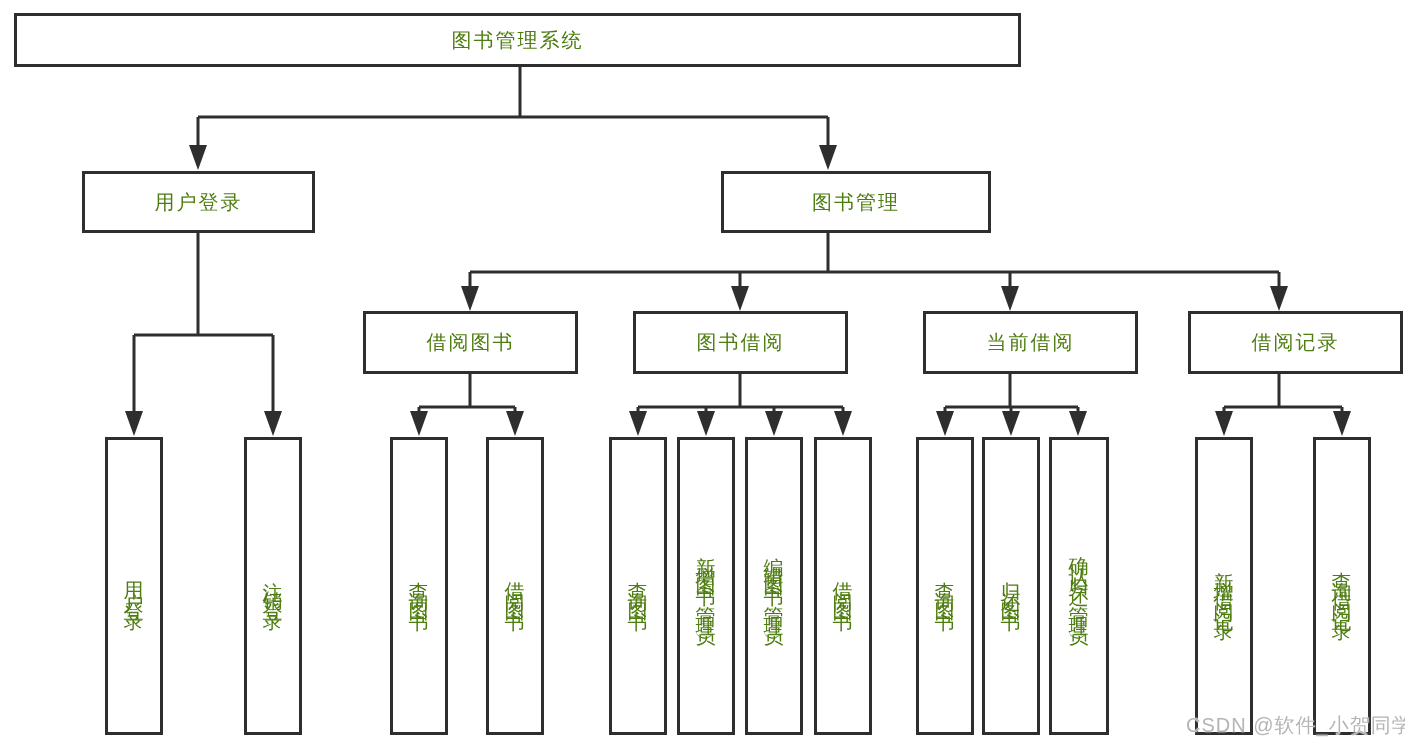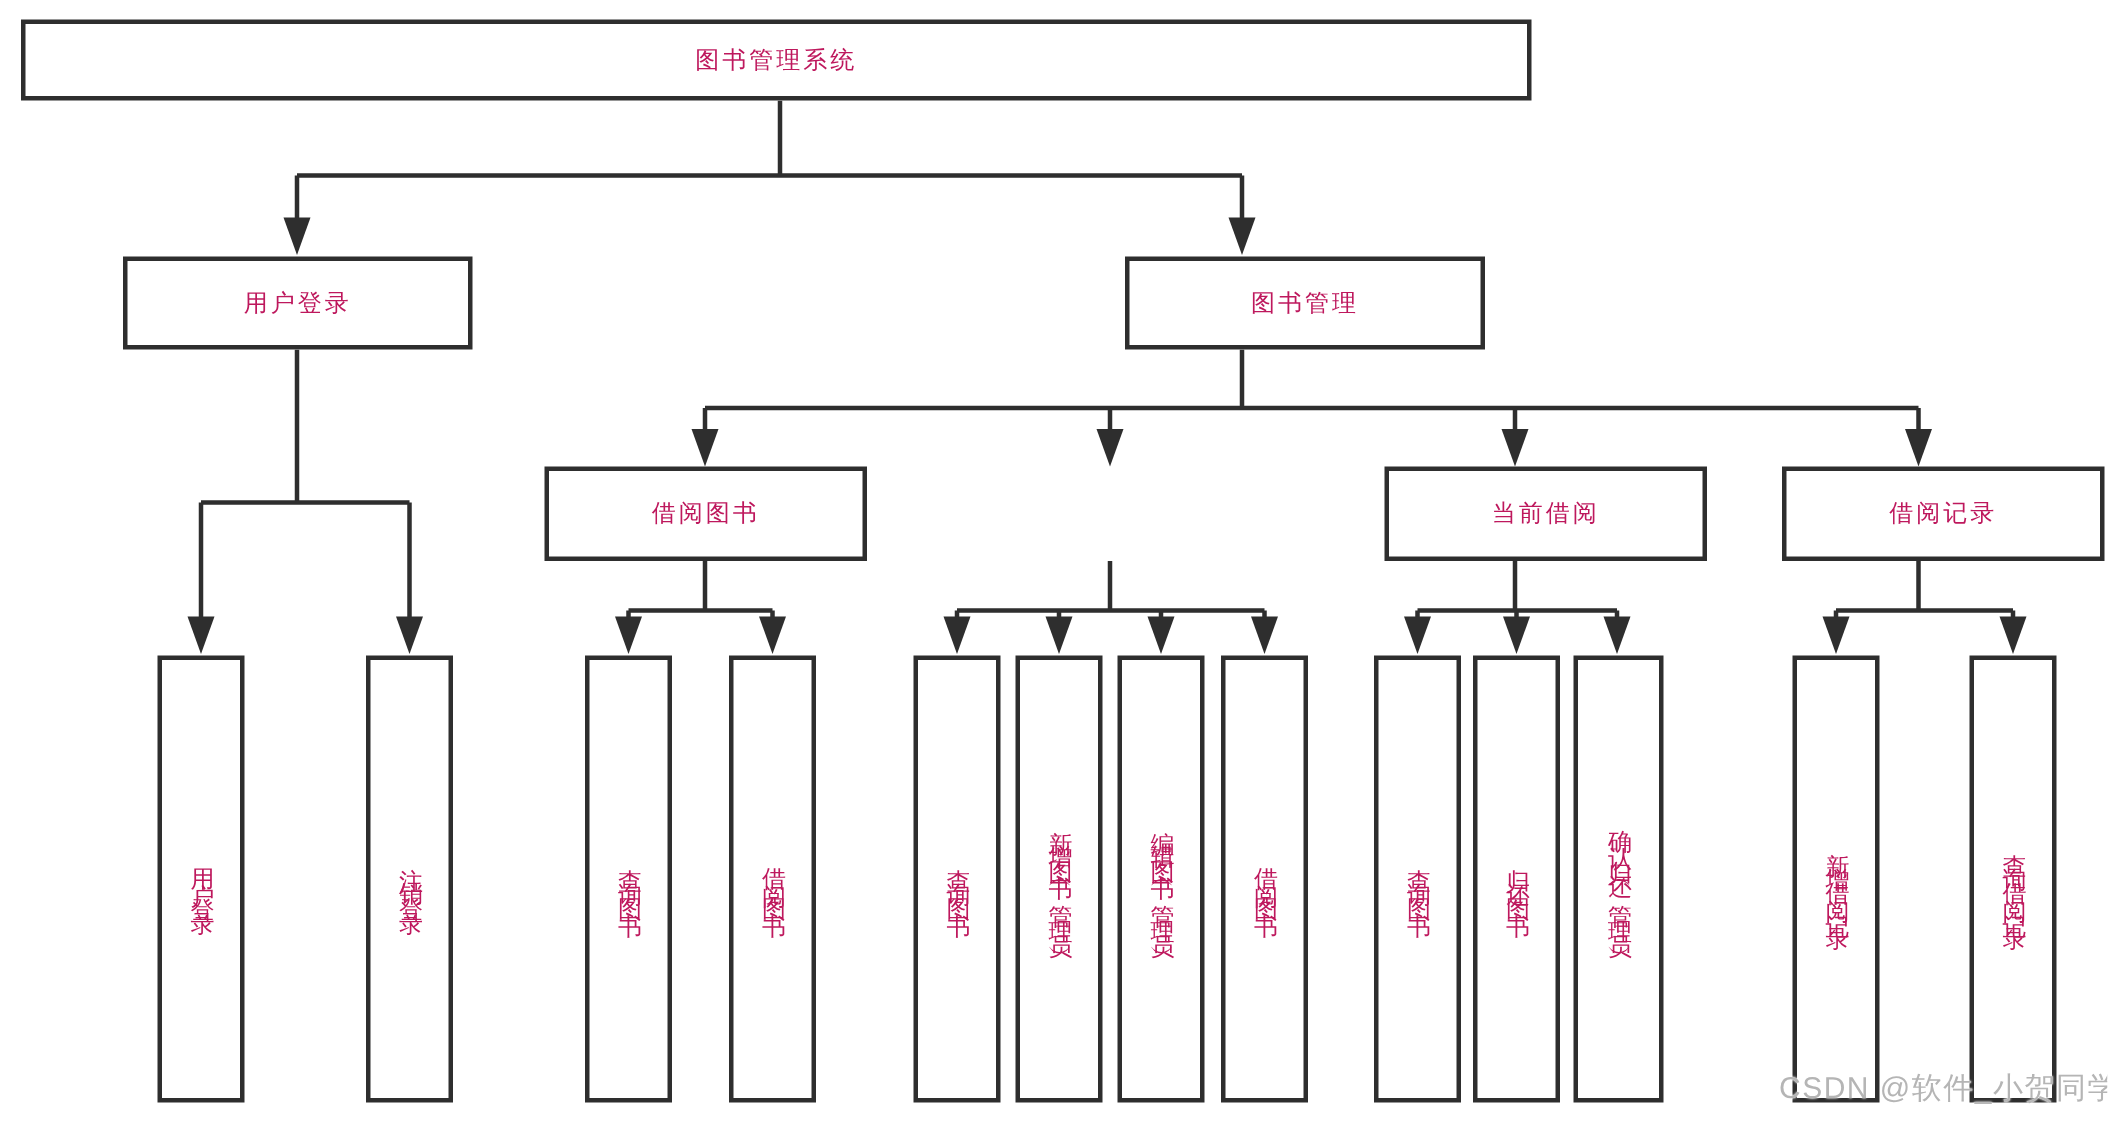--- a/index.html
+++ b/index.html
@@ -22,22 +22,22 @@
     z-index: 1;
   }
   .node {
     position: absolute;
     box-sizing: border-box;
     background: #ffffff;
     border: 3px solid #2e2e2e;
     display: flex;
     align-items: center;
     justify-content: center;
-    color: #be185d;
-    font-size: 16px;
+    color: #4d7c0f;
+    font-size: 20px;
     letter-spacing: 2px;
     z-index: 2;
     white-space: nowrap;
   }
   .vnode {
     letter-spacing: 0;
   }
   .vnode .vtext {
     writing-mode: vertical-rl;
     text-orientation: mixed;
@@ -92,23 +92,24 @@
         <polygon points="1002,411 1020,411 1011,436"></polygon>
         <polygon points="1069,411 1087,411 1078,436"></polygon>
         <polygon points="1215,411 1233,411 1224,436"></polygon>
         <polygon points="1333,411 1351,411 1342,436"></polygon>
       </g>
   </svg>
 
   <div class="node" style="left:14px; top:13px; width:1007px; height:54px;">图书管理系统</div>
 
   <div class="node" style="left:82px; top:171px; width:233px; height:62px;">用户登录</div>
-  <div class="node" style="left:750px; top:171px; width:240px; height:62px;">图书管理</div>
+  <div class="node" style="left:721px; top:171px; width:270px; height:62px;">图书管理</div>
 
   <div class="node" style="left:363px; top:311px; width:215px; height:63px;">借阅图书</div>
+  <div class="node" style="left:633px; top:311px; width:215px; height:63px;">图书借阅</div>
   <div class="node" style="left:923px; top:311px; width:215px; height:63px;">当前借阅</div>
   <div class="node" style="left:1172px; top:311px; width:215px; height:63px;margin-left:16px;">借阅记录</div>
 
   <div class="node vnode" style="left:105px; top:437px; width:58px; height:298px;">
     <span class="vtext">用户登录</span>
   </div>
   <div class="node vnode" style="left:244px; top:437px; width:58px; height:298px;">
     <span class="vtext">注销登录</span>
   </div>
 

